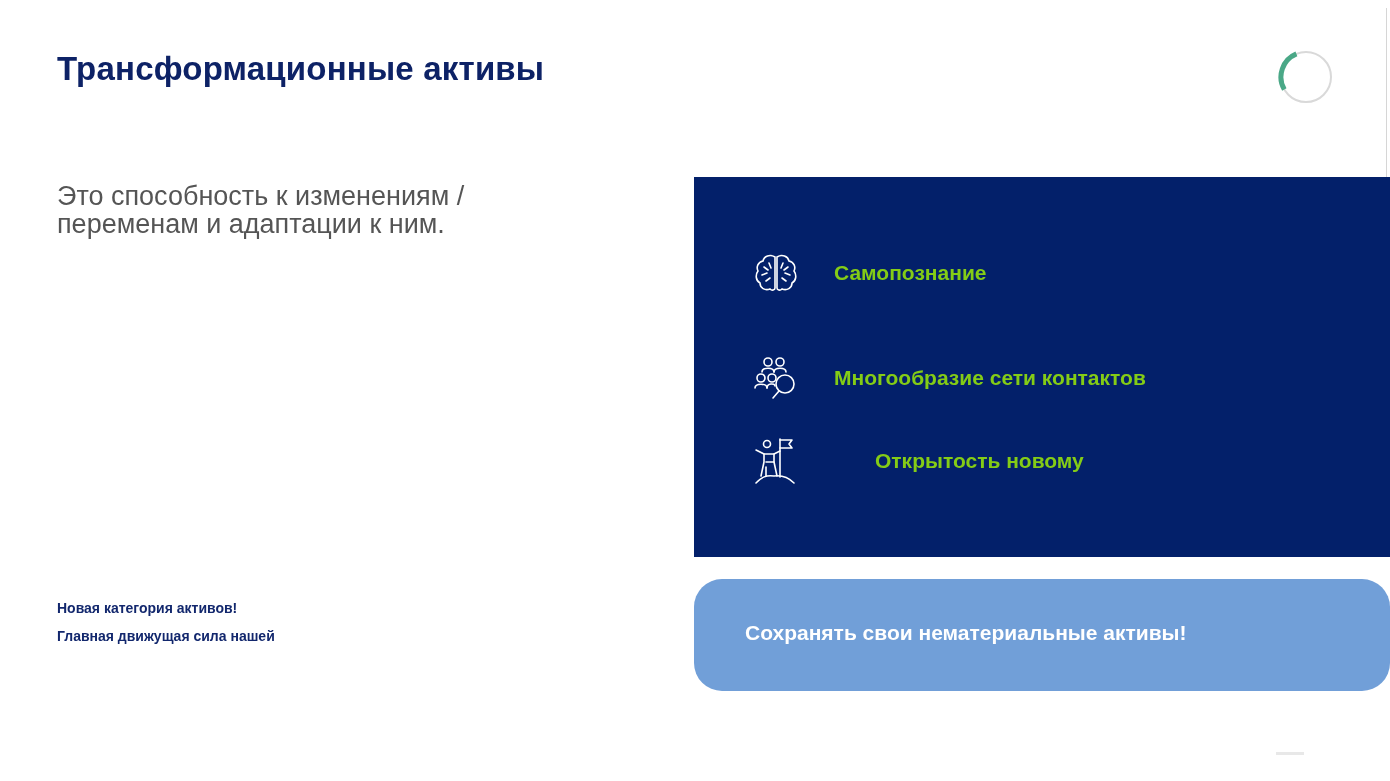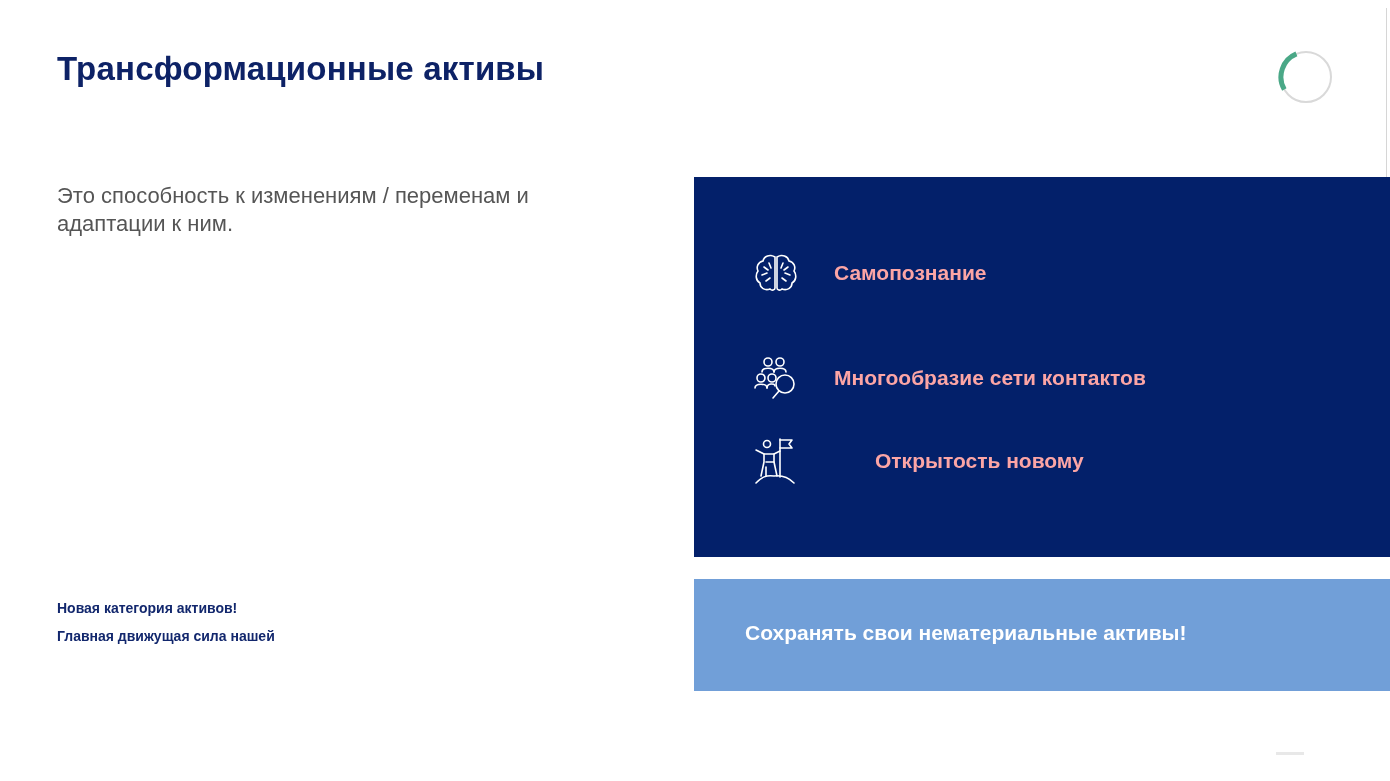--- a/index.html
+++ b/index.html
@@ -11,38 +11,39 @@
     }
     .slide { position: absolute; left: 0; top: 0; width: 1390px; height: 781px; background: #fff; margin-top: 8px; }
     .right-edge { position: absolute; left: 1386px; top: 0; width: 1px; height: 170px; background: #d6d6d6; }
     .title {
       position: absolute; left: 57px; top: 42px;
       font-size: 33px; font-weight: bold; color: #0d2266; letter-spacing: 0.2px;
     }
     .loader { position: absolute; left: 1278px; top: 41px; width: 56px; height: 56px; }
     .body-text {
       position: absolute; left: 57px; top: 174px; width: 490px;
-      color: #555555; font-size: 22px; line-height: 28px;
+      color: #555555; font-size: 27px; line-height: 28px;
     }
     .body-text p { margin: 0 0 20px 0; }
     .body-text p.p2 { margin-bottom: 16px; }
     .callout {
       position: absolute; left: 57px; top: 586px; width: 420px;
       color: #12276d; font-weight: bold; font-size: 14px; line-height: 28px;
     }
     .dark-panel {
       position: absolute; left: 694px; top: 169px; width: 696px; height: 380px;
       background: #03206a;
     }
     .row { position: absolute; left: 58px; height: 50px; display: flex; align-items: center; }
     .row .icon { width: 48px; height: 50px; display: flex; align-items: center; justify-content: center; }
-    .row .label { margin-left: 34px; color: #fca5a5; font-weight: bold; font-size: 21px; }
+    .row .label { margin-left: 34px; color: #84cc16; font-weight: bold; font-size: 21px; }
     .light-panel {
       position: absolute; left: 694px; top: 571px; width: 696px; height: 112px;
       background: #719fd8;
+      border-radius: 28px;
     }
     .light-panel .label {
       position: absolute; left: 51px; top: 42px;
       color: #ffffff; font-weight: bold; font-size: 21px;
     }
     .bottom-mark { position: absolute; left: 1276px; top: 744px; width: 28px; height: 3px; background: #e8e8e8; }
   </style>
 </head>
 <body>
 

